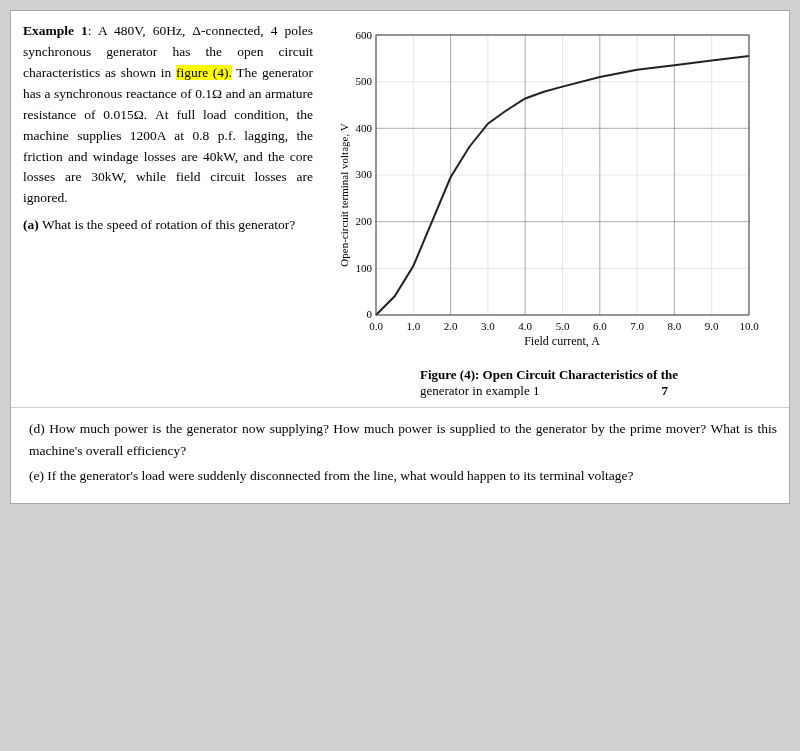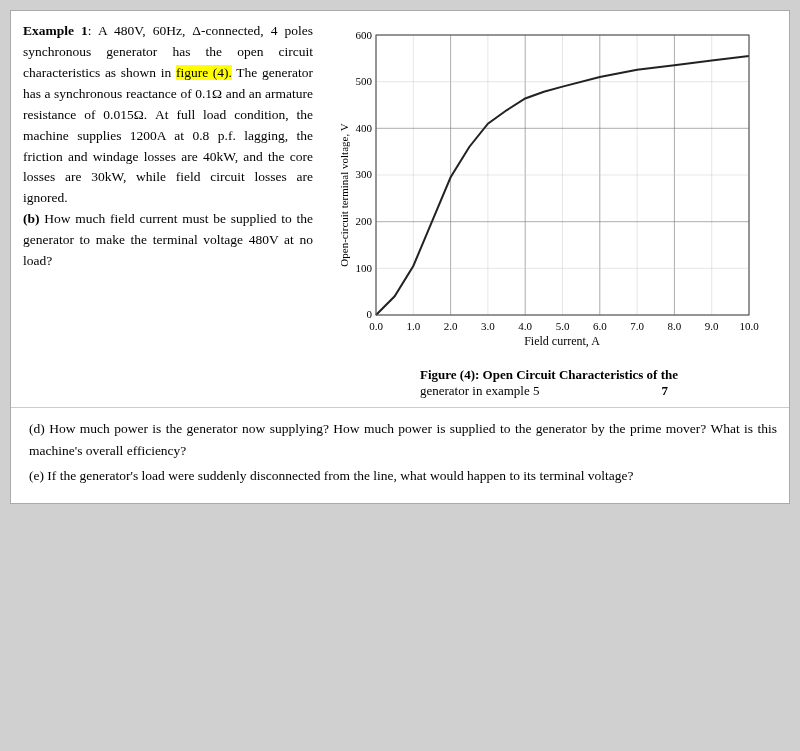--- a/index.html
+++ b/index.html
@@ -71,22 +71,22 @@
 <body>
 
 <div class="page-container">
 
   <div class="top-section">
 
     <div class="left-text">
       <p>
         <span class="example-title">Example 1</span><span>:</span><span> A 480V, 60Hz, Δ-connected, 4 poles synchronous generator has the open circuit characteristics as shown in </span><span class="highlight">figure (4).</span><span> The generator has a synchronous reactance of 0.1Ω and an armature resistance of 0.015Ω. At full load condition, the machine supplies 1200A at 0.8 p.f. lagging, the friction and windage losses are 40kW, and the core losses are 30kW, while field circuit losses are ignored.</span>
       </p>
-      <p>
-        <span class="bold-label">(b)</span><span> How much field current must be supplied to the generator to make the terminal voltage 480V at no load?</span>
+      <p style="margin-top:6px;">
+        <span class="bold-label">(a)</span><span> What is the speed of rotation of this generator?</span>
       </p>
     </div>
 
     <div class="right-section">
       <div class="chart-area">
 
         <svg class="chart" width="430" height="340" viewBox="0 0 430 340">
 
           <text transform="rotate(-90, 14, 170)" x="14" y="170" text-anchor="middle" font-size="11" font-family="Times New Roman, serif">Open-circuit terminal voltage, V</text>
 
@@ -152,21 +152,21 @@
               377.7,35.5
               415,31.1
             "></polyline>
 
           <rect x="42" y="10" width="373" height="280" fill="none" stroke="#555" stroke-width="1"></rect>
         </svg>
       </div>
 
       <div style="margin-top:2px; font-size:13px; padding: 0 10px;">
         <span style="font-weight:bold;">Figure (4): Open Circuit Characteristics of the</span><br>
-        <span>generator in example 5</span>
+        <span>generator in example 1</span>
         <span style="font-weight:bold; float:right; margin-right:10px;">7</span>
       </div>
     </div>
 
   </div>
 
   <div class="bottom-section">
     <p>
       <span class="bold-label">(d)</span><span> How much power is the generator now supplying? How much power is supplied to the generator by the prime mover? What is this machine's overall efficiency?</span>
     </p>

